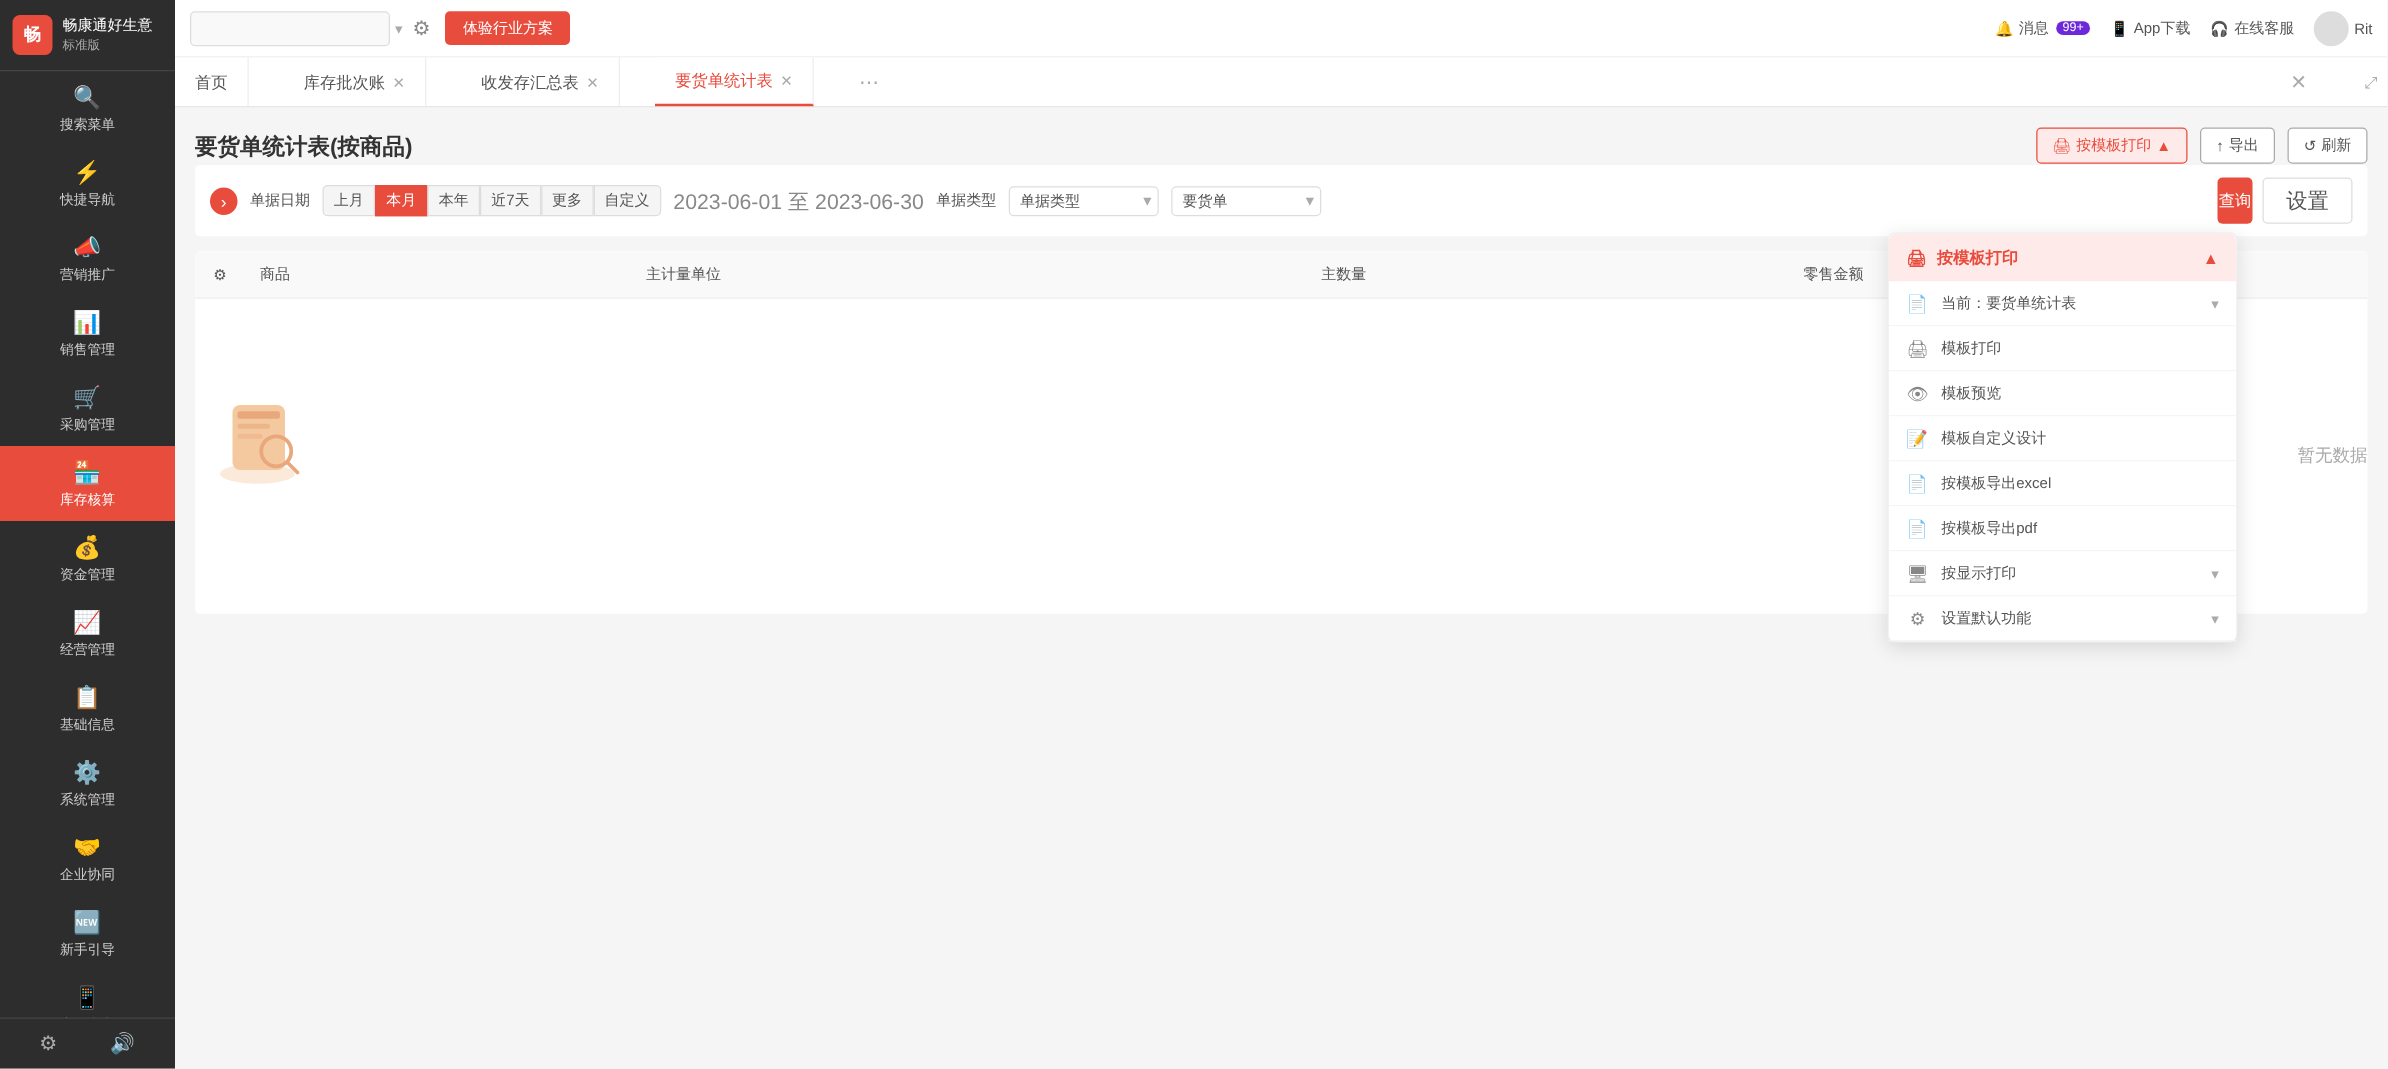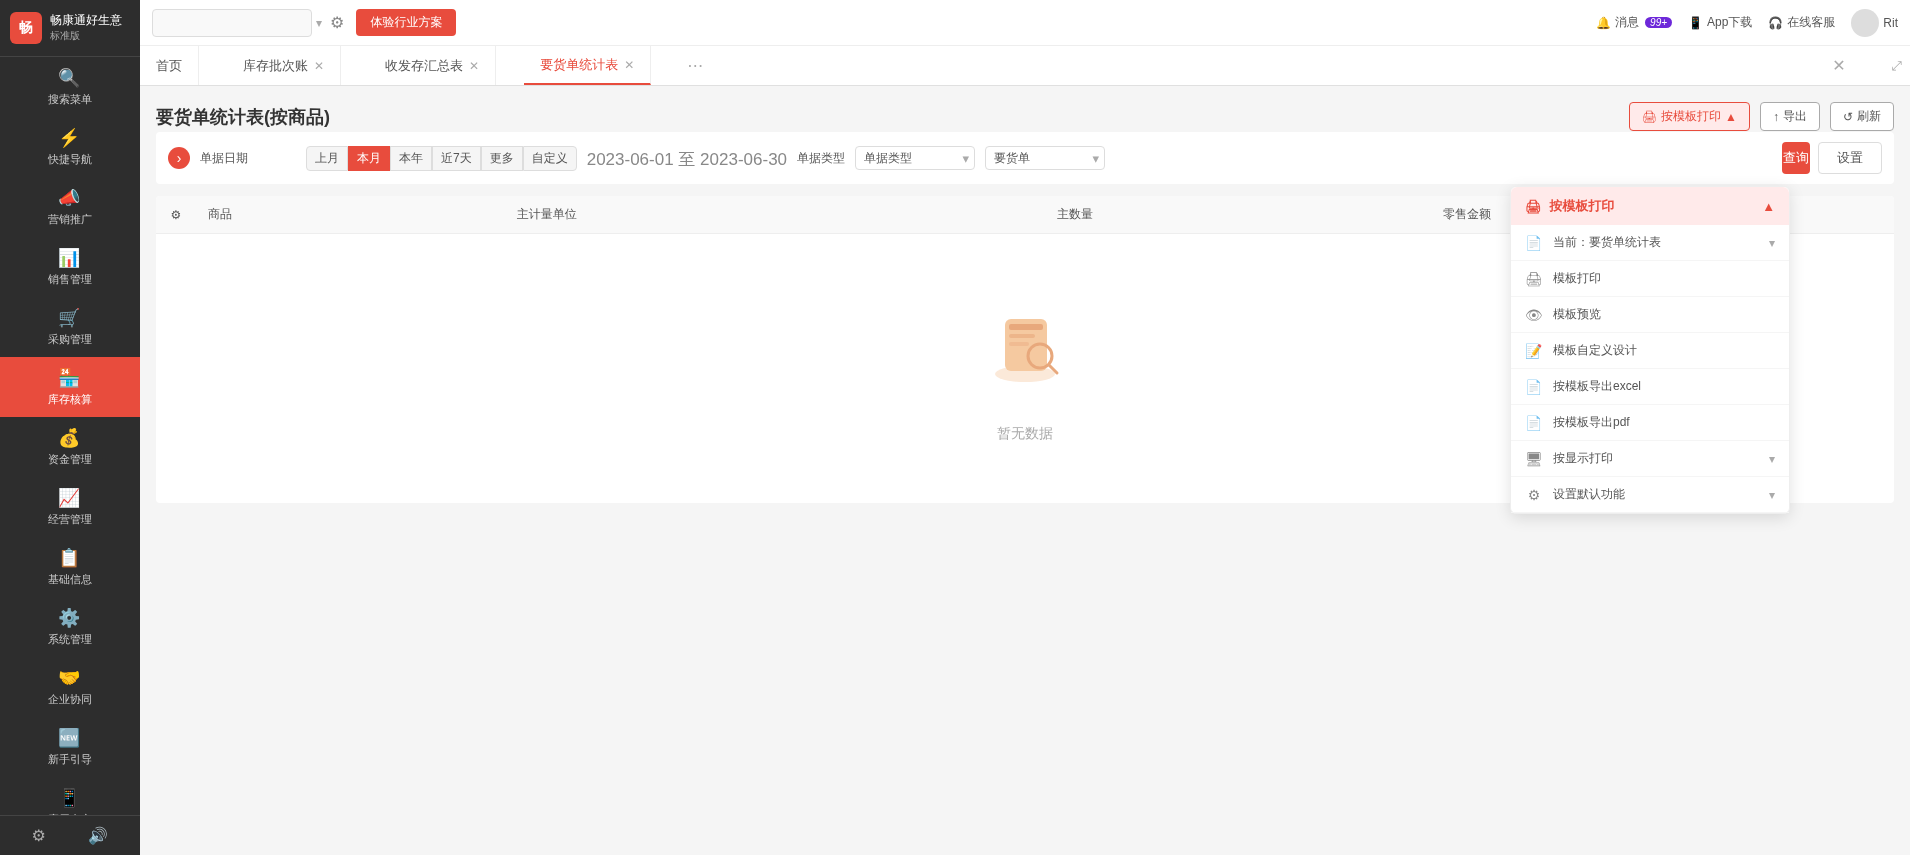--- a/index.html
+++ b/index.html
@@ -73,21 +73,21 @@
     .topbar-gear { margin: 0 8px; color: #888; font-size: 16px; cursor: pointer; }
     .topbar-trial-btn {
       background: #e84c3d; color: white; border: none;
       padding: 5px 14px; border-radius: 4px; font-size: 12px; cursor: pointer;
       margin-left: 4px;
     }
     .topbar-right { margin-left: auto; display: flex; align-items: center; gap: 16px; }
     .topbar-right-item { display: flex; align-items: center; gap: 4px; color: #555; font-size: 12px; cursor: pointer; }
     .topbar-badge {
       background: #6d28d9; color: white; border-radius: 10px;
-      font-size: 10px; padding: 0 5px; margin-left: 2px; font-style: italic;
+      font-size: 10px; padding: 0 5px; margin-left: 2px;
     }
     .topbar-avatar {
       width: 28px; height: 28px; background: #ddd; border-radius: 50%;
     }
 
     
     .tabs {
       height: 40px;
       background: #fff;
       display: flex; align-items: stretch;
@@ -142,21 +142,21 @@
       padding: 4px 14px; border-radius: 4px; font-size: 12px; cursor: pointer;
       color: #555;
     }
 
     .filter-label { font-size: 12px; color: #555; white-space: nowrap; }
     .filter-toggle { display: flex; align-items: center; gap: 0; }
     .filter-btn {
       border: 1px solid #ddd; background: #f5f5f5;
       padding: 3px 8px; font-size: 12px; color: #555; cursor: pointer;
     }
-    .filter-btn:first-child { border-radius: 4px 0 0 4px; margin-left: 48px; }
+    .filter-btn:first-child { border-radius: 4px 0 0 4px; }
     .filter-btn:last-child { border-radius: 0 4px 4px 0; }
     .filter-btn.active { background: #e84c3d; color: white; border-color: #e84c3d; }
 
     .filter-date-range { font-size: 17px; color: #888; margin-top: 2px; }
 
     .filter-select {
       border: 1px solid #ddd; background: white; padding: 4px 24px 4px 8px;
       border-radius: 4px; font-size: 12px; color: #555; cursor: pointer;
       min-width: 120px; appearance: none;
       position: relative;
@@ -175,21 +175,21 @@
     }
 
     
     .table-container { background: white; border-radius: 4px; overflow: hidden; }
     table { width: 100%; border-collapse: collapse; }
     thead tr { background: #f9f9f9; }
     thead th { padding: 10px 12px; text-align: left; font-size: 12px; color: #555; font-weight: normal; border-bottom: 1px solid #eee; white-space: nowrap; }
     thead th:first-child { width: 40px; text-align: center; }
 
     
-    .empty-state { display: flex; flex-direction: column; align-items: center; justify-content: flex-end; padding: 60px 0; font-family: Liberation Serif, serif; }
+    .empty-state { display: flex; flex-direction: row; align-items: center; justify-content: space-between; padding: 60px 0; font-family: Liberation Serif, serif; }
     .empty-icon { font-size: 80px; margin-bottom: 12px; }
     .empty-text { color: #aaa; font-size: 14px; }
 
     
     .dropdown-overlay {
       position: absolute;
       top: 100px;
       right: 120px;
       width: 280px;
       background: white;
@@ -216,21 +216,21 @@
     .dropdown-item-arrow { margin-left: auto; color: #aaa; font-size: 12px; }
     .dropdown-item.has-sub { }
 
     
     .btn-query {
       background: #e84c3d; color: white; border: none;
       padding: 6px 1px; border-radius: 4px; font-size: 13px; cursor: pointer;
     }
     .btn-settings {
       background: white; color: #555; border: 1px solid #ddd;
-      padding: 6px 18px; border-radius: 4px; font-size: 13px; cursor: pointer;
+      padding: 6px 18px; border-radius: 4px; font-size: 17px; cursor: pointer;
     }
 
     .topbar-chevron { color: #aaa; font-size: 12px; margin-left: 4px; }
   </style>
 </head>
 <body>
 
 <div class="sidebar">
   <div class="sidebar-logo">
     <div class="sidebar-logo-icon">畅</div>

